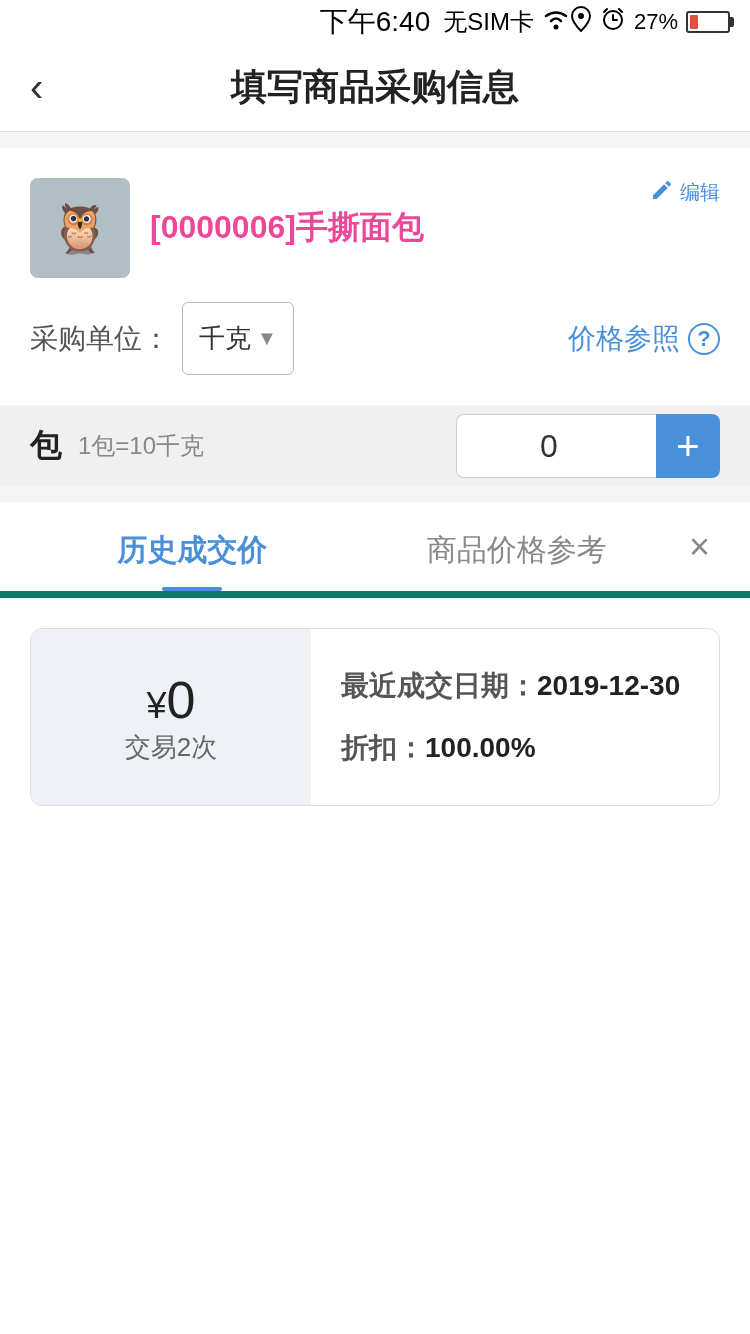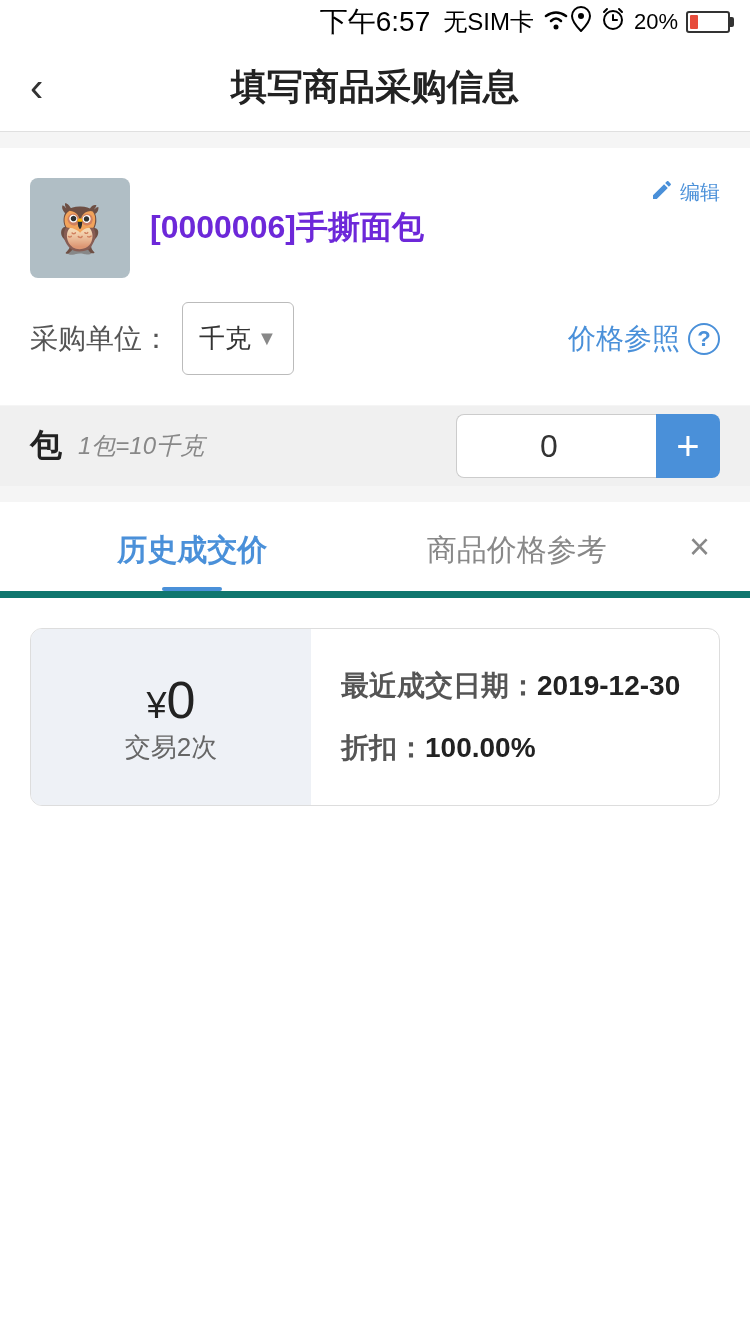--- a/index.html
+++ b/index.html
@@ -122,21 +122,21 @@
       justify-content: center;
       overflow: hidden;
     }
     .owl-icon {
       font-size: 48px;
       color: #546e7a;
     }
     .product-name {
       font-size: 32px;
       font-weight: 600;
-      color: #6d28d9;
+      color: #ec4899;
     }
     .edit-btn {
       display: flex;
       align-items: center;
       gap: 6px;
       color: #4a90d9;
       font-size: 20px;
       cursor: pointer;
       flex-shrink: 0;
     }
@@ -206,21 +206,20 @@
       gap: 16px;
     }
     .unit-badge {
       font-size: 32px;
       font-weight: 600;
       color: #222;
     }
     .unit-sub {
       font-size: 24px;
       color: #888;
-      font-style: italic;
     }
     .quantity-input-group {
       display: flex;
       align-items: center;
       gap: 0;
     }
     .quantity-input {
       width: 200px;
       height: 64px;
       border: 1px solid #ccc;
@@ -357,38 +356,38 @@
     <span>无SIM卡</span>
     <span>
       <svg width="28" height="22" viewBox="0 0 28 22">
         <path d="M14 18 Q14 18 14 18" stroke="#000" stroke-width="3" fill="none"></path>
         <path d="M9 13 Q14 8 19 13" stroke="#000" stroke-width="2.5" fill="none" stroke-linecap="round"></path>
         <path d="M4 8 Q14 1 24 8" stroke="#000" stroke-width="2.5" fill="none" stroke-linecap="round"></path>
         <circle cx="14" cy="19" r="2.5" fill="#000"></circle>
       </svg>
     </span>
   </div>
-  <div class="status-center">下午6:57</div>
+  <div class="status-center">下午6:40</div>
   <div class="status-right">
     <span>
       <svg width="22" height="26" viewBox="0 0 22 26">
         <path d="M11 1 C6 1 2 5 2 10 C2 16 11 25 11 25 C11 25 20 16 20 10 C20 5 16 1 11 1Z" stroke="#000" stroke-width="2" fill="none"></path>
         <circle cx="11" cy="10" r="3" fill="#000"></circle>
       </svg>
     </span>
     <span>
       <svg width="26" height="26" viewBox="0 0 26 26">
         <circle cx="13" cy="14" r="9" stroke="#000" stroke-width="2" fill="none"></circle>
         <line x1="13" y1="14" x2="13" y2="9" stroke="#000" stroke-width="2" stroke-linecap="round"></line>
         <line x1="13" y1="14" x2="17" y2="14" stroke="#000" stroke-width="2" stroke-linecap="round"></line>
         <line x1="4" y1="6" x2="7" y2="3" stroke="#000" stroke-width="2" stroke-linecap="round"></line>
         <line x1="22" y1="6" x2="19" y2="3" stroke="#000" stroke-width="2" stroke-linecap="round"></line>
       </svg>
     </span>
-    <span>20%</span>
+    <span>27%</span>
     <span class="battery-icon">
       <span class="battery-fill"></span>
     </span>
   </div>
 </div>
 
 <div class="nav-bar">
   <span class="nav-back">‹</span>
   <span class="nav-title">填写商品采购信息</span>
 </div>

